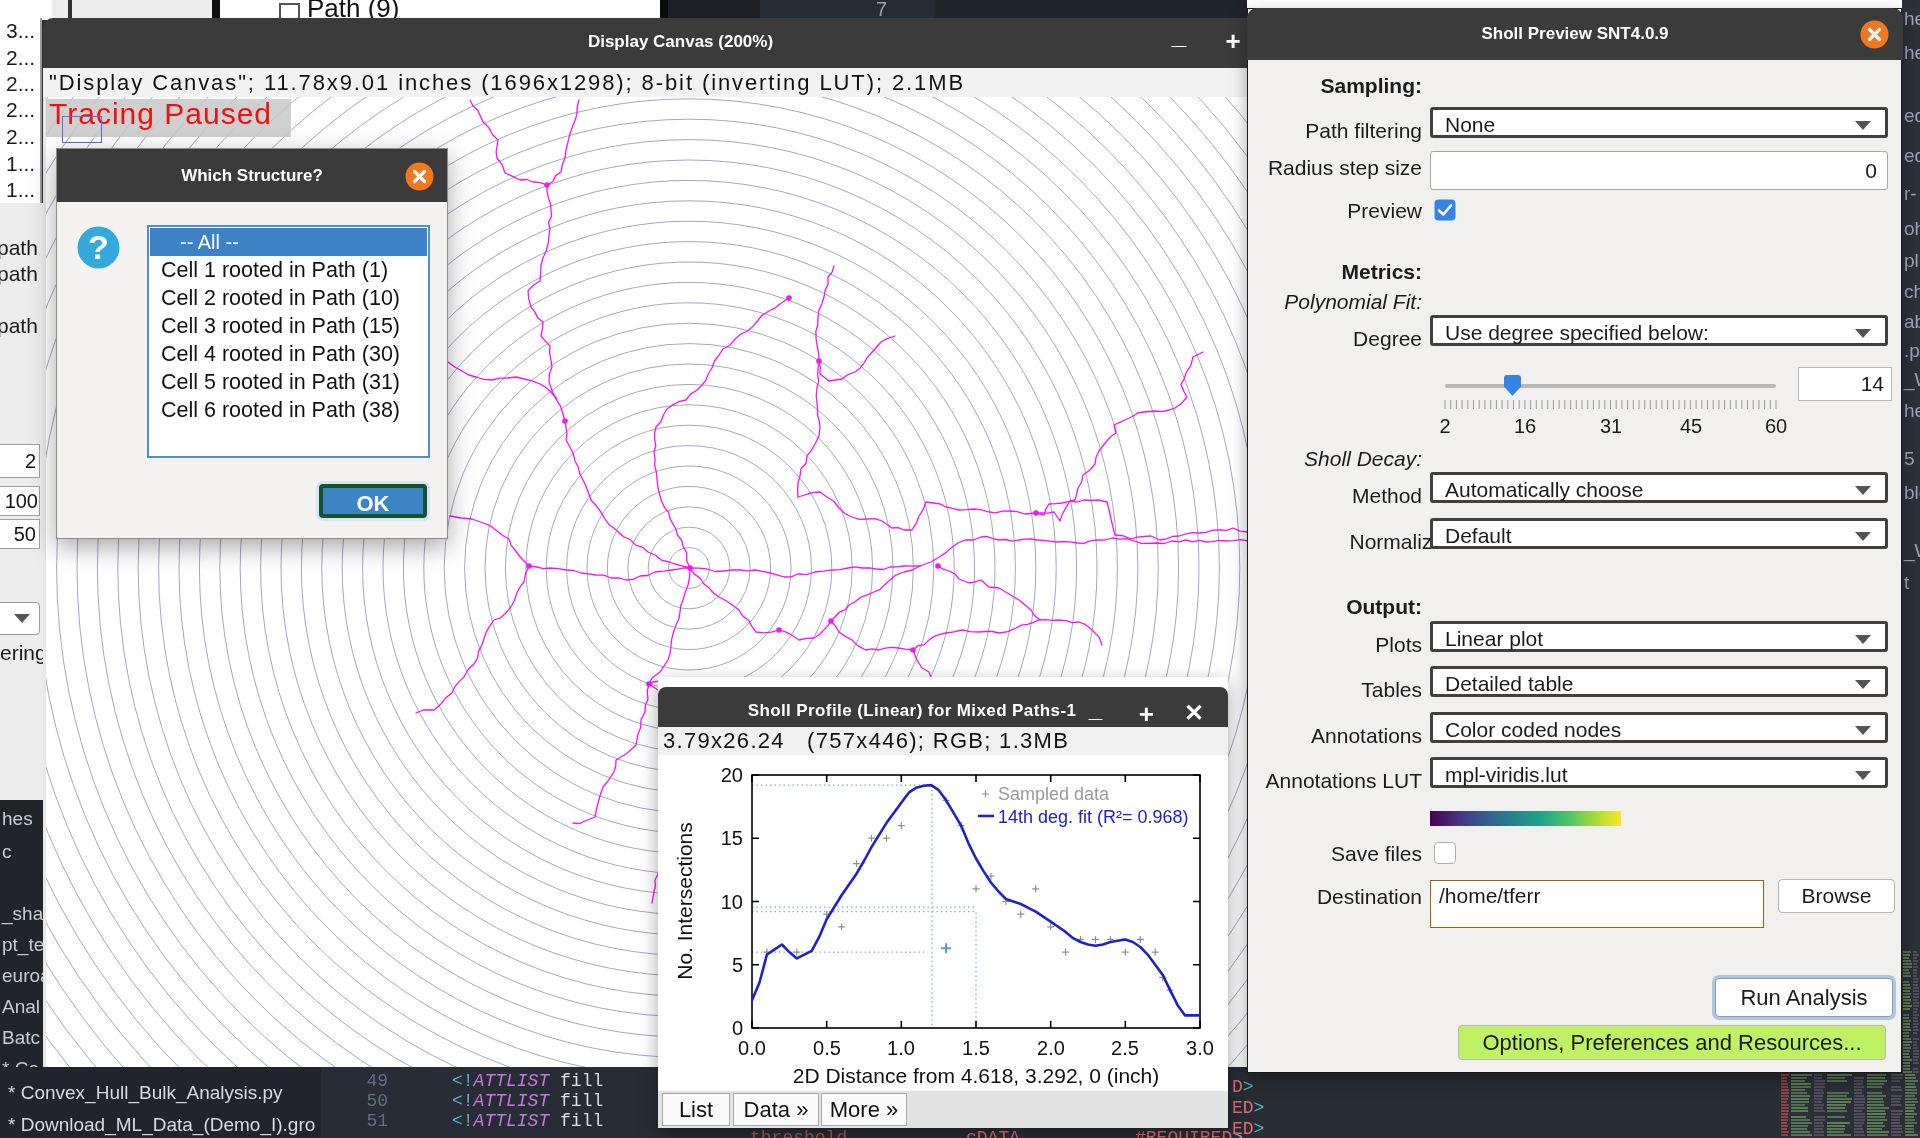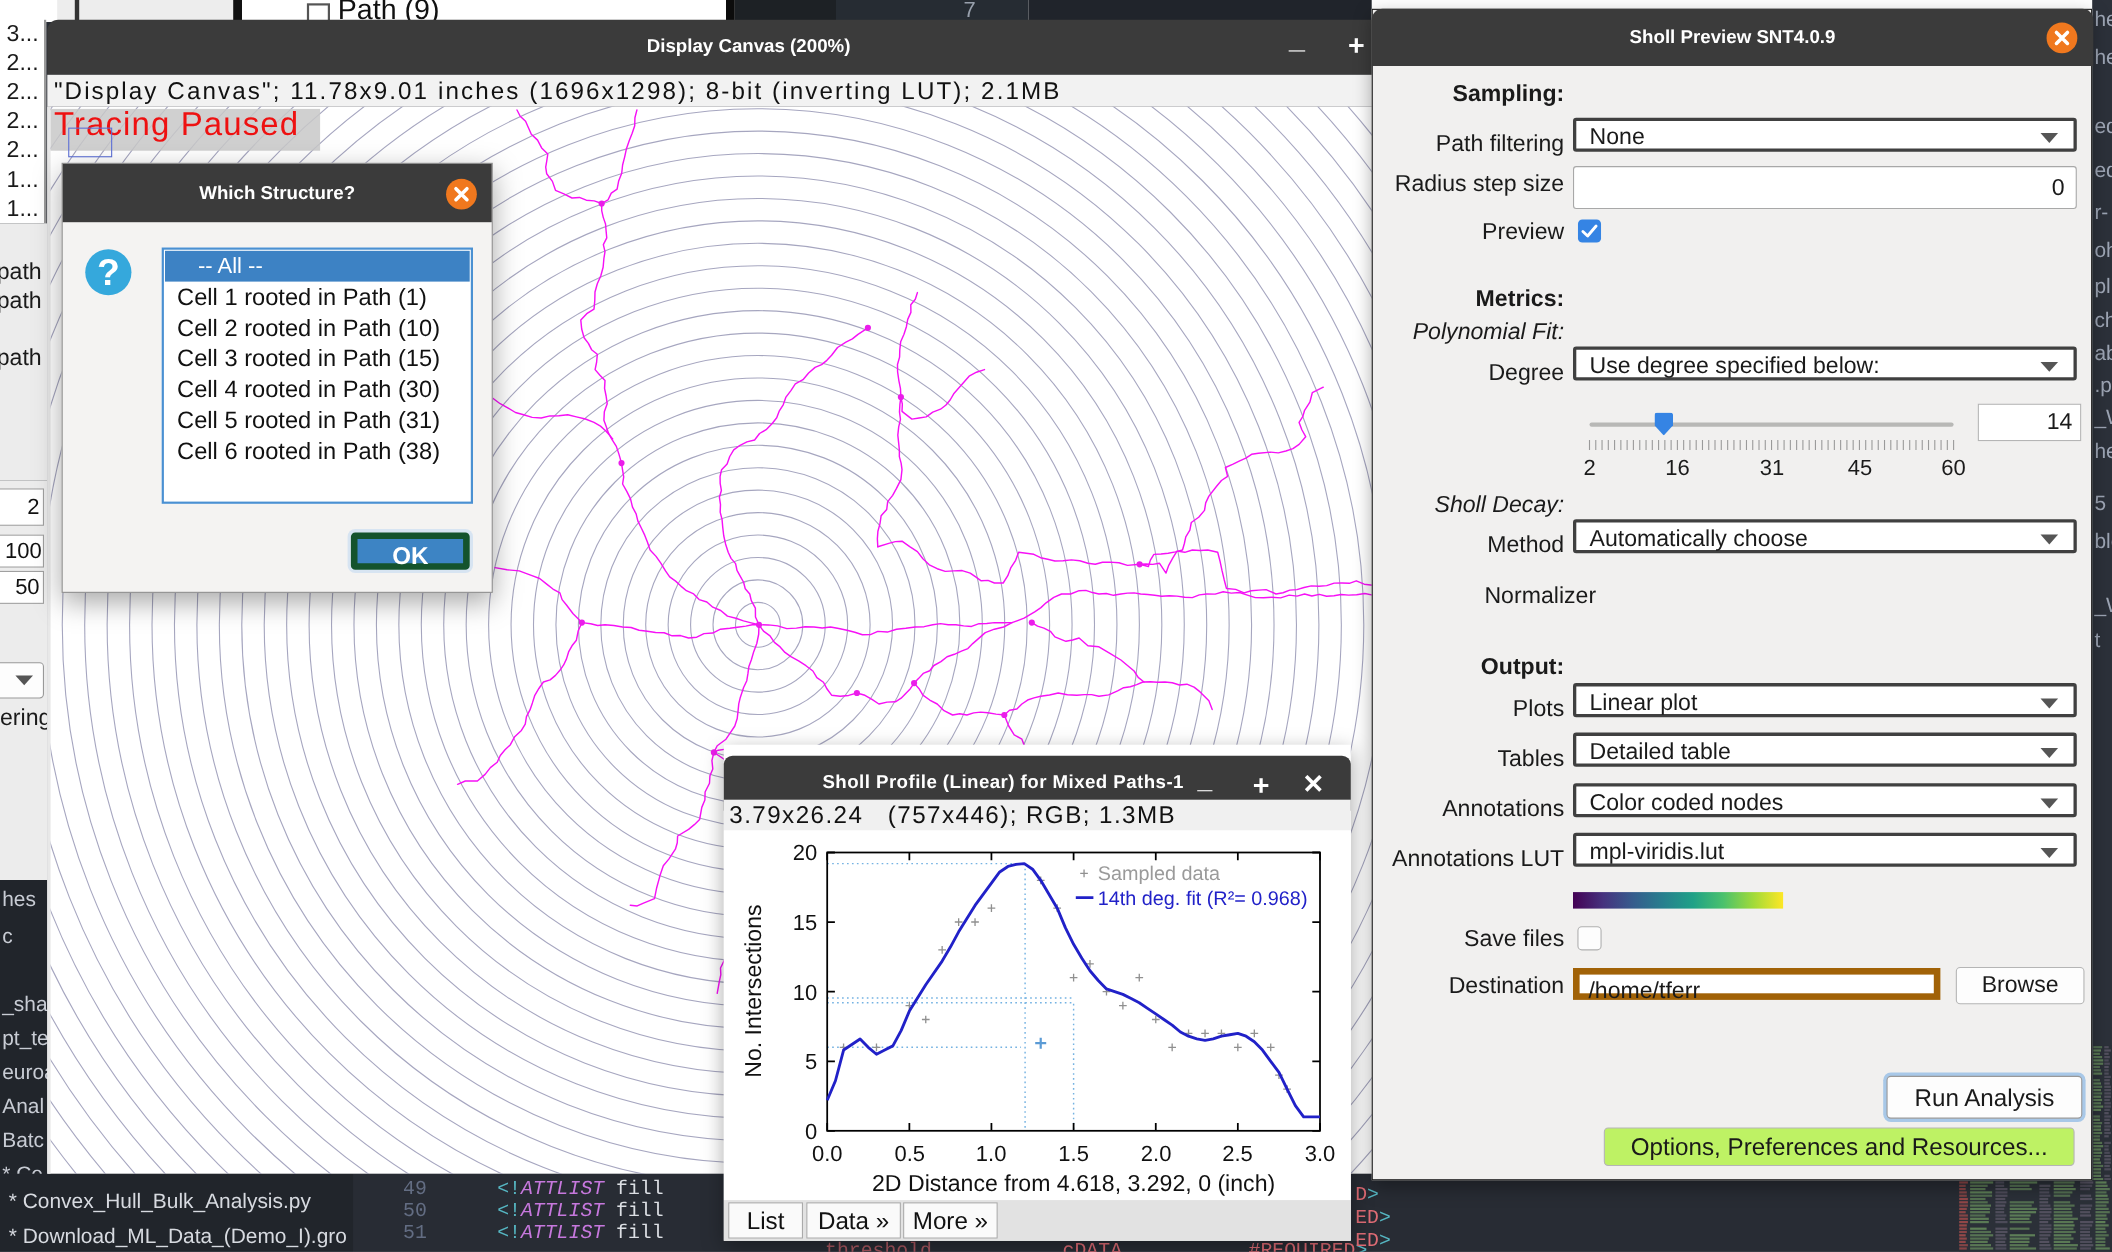--- a/index.html
+++ b/index.html
@@ -454,21 +454,21 @@
   </svg>
   <div style="position:absolute;left:90px;top:76px;width:283px;height:233px;background:#fff;border:2px solid #4a90d2;">
     <div style="position:absolute;left:1px;top:1px;width:277px;height:28px;background:#3d82c4;color:#fff;font-size:20px;line-height:28px;padding-left:30px;">-- All --</div>
     <div style="position:absolute;left:12px;top:31px;font-size:21.5px;color:#111;white-space:nowrap;">Cell 1 rooted in Path (1)</div>
 <div style="position:absolute;left:12px;top:59px;font-size:21.5px;color:#111;white-space:nowrap;">Cell 2 rooted in Path (10)</div>
 <div style="position:absolute;left:12px;top:87px;font-size:21.5px;color:#111;white-space:nowrap;">Cell 3 rooted in Path (15)</div>
 <div style="position:absolute;left:12px;top:115px;font-size:21.5px;color:#111;white-space:nowrap;">Cell 4 rooted in Path (30)</div>
 <div style="position:absolute;left:12px;top:143px;font-size:21.5px;color:#111;white-space:nowrap;">Cell 5 rooted in Path (31)</div>
 <div style="position:absolute;left:12px;top:171px;font-size:21.5px;color:#111;white-space:nowrap;">Cell 6 rooted in Path (38)</div>
   </div>
-  <div style="position:absolute;left:262px;top:335px;width:108px;height:34px;background:#3d84c4;border:6px solid #14532d;border-radius:4px;box-shadow:0 0 0 3px #d7e4f2;color:#fff;font-weight:bold;font-size:22px;text-align:center;line-height:31px;">OK</div>
+  <div style="position:absolute;left:262px;top:335px;width:108px;height:34px;background:#3d84c4;border:4px solid #14532d;border-radius:4px;box-shadow:0 0 0 3px #d7e4f2;color:#fff;font-weight:bold;font-size:22px;text-align:center;line-height:31px;">OK</div>
 </div>
 
 <div class="abs" style="left:658px;top:677px;width:570px;height:451px;background:#fff;box-shadow:0 6px 18px rgba(0,0,0,0.35);">
   <div class="tbar" style="position:absolute;left:0;top:0;width:100%;height:50px;border-radius:8px 8px 0 0;margin-top:10px;">
     <div class="ttl" style="top:14px;right:62px;letter-spacing:0.4px;">Sholl Profile (Linear) for Mixed Paths-1</div>
     <div style="position:absolute;right:126px;top:8px;font-size:24px;">_</div>
     <div style="position:absolute;right:74px;top:12px;font-size:26px;">+</div>
     <div style="position:absolute;right:24px;top:12px;font-size:24px;">✕</div>
   </div>
   <div style="position:absolute;left:0;top:50px;width:100%;height:28px;background:#f0f0f0;">
@@ -605,31 +605,32 @@
 <div class="abs" style="left:177px;top:406px;width:40px;text-align:center;font-size:20px;color:#1a1a1a;">2</div>
 <div class="abs" style="left:257px;top:406px;width:40px;text-align:center;font-size:20px;color:#1a1a1a;">16</div>
 <div class="abs" style="left:343px;top:406px;width:40px;text-align:center;font-size:20px;color:#1a1a1a;">31</div>
 <div class="abs" style="left:423px;top:406px;width:40px;text-align:center;font-size:20px;color:#1a1a1a;">45</div>
 <div class="abs" style="left:508px;top:406px;width:40px;text-align:center;font-size:20px;color:#1a1a1a;">60</div>
 <div class="abs" style="left:550px;top:358px;width:94px;height:34px;background:#fff;border:1px solid #b5b5b5;font-size:21px;color:#1a1a1a;line-height:32px;text-align:right;padding-right:7px;">14</div>
 <div class="lbl" style="left:0;top:438px;width:174px;"><i>Sholl Decay:</i></div>
 <div class="lbl" style="left:0;top:475px;width:174px;">Method</div>
 <div class="combo" style="left:182px;top:463px;width:458px;height:31px;">Automatically choose<span class="arr"></span></div>
 <div class="lbl" style="left:0;top:521px;width:174px;margin-left:29px;">Normalizer</div>
+<div class="combo" style="left:182px;top:509px;width:458px;height:31px;">Default<span class="arr"></span></div>
 <div class="lbl" style="left:0;top:586px;width:174px;"><b>Output:</b></div>
 <div class="lbl" style="left:0;top:624px;width:174px;">Plots</div>
 <div class="combo" style="left:182px;top:612px;width:458px;height:31px;">Linear plot<span class="arr"></span></div>
 <div class="lbl" style="left:0;top:669px;width:174px;">Tables</div>
 <div class="combo" style="left:182px;top:657px;width:458px;height:31px;">Detailed table<span class="arr"></span></div>
 <div class="lbl" style="left:0;top:715px;width:174px;">Annotations</div>
 <div class="combo" style="left:182px;top:703px;width:458px;height:31px;">Color coded nodes<span class="arr"></span></div>
 <div class="lbl" style="left:0;top:760px;width:174px;">Annotations LUT</div>
 <div class="combo" style="left:182px;top:748px;width:458px;height:31px;">mpl-viridis.lut<span class="arr"></span></div>
 <div class="abs" style="left:182px;top:802px;width:191px;height:15px;background:linear-gradient(to right,#440154,#46327e,#365c8d,#277f8e,#1fa187,#4ac16d,#a0da39,#fde725);"></div>
 <div class="lbl" style="left:0;top:833px;width:174px;">Save files</div>
 <div class="abs" style="left:186px;top:833px;width:22px;height:22px;background:#fdfdfd;border:1px solid #b0b0b0;border-radius:4px;"></div>
 <div class="lbl" style="left:0;top:876px;width:174px;">Destination</div>
-<div class="abs" style="left:182px;top:871px;width:334px;height:29px;background:#fff;border:6px solid #a16207;font-size:21px;color:#1a1a1a;line-height:30px;padding-left:8px;">/home/tferr</div>
+<div class="abs" style="left:182px;top:871px;width:334px;height:48px;background:#fff;border:1px solid #a16207;font-size:21px;color:#1a1a1a;line-height:30px;padding-left:8px;">/home/tferr</div>
 <div class="abs" style="left:530px;top:870px;width:117px;height:34px;background:#fdfdfd;border:1px solid #b5b5b5;border-radius:4px;font-size:21px;color:#1a1a1a;line-height:32px;text-align:center;">Browse</div>
 <div class="abs" style="left:467px;top:969px;width:178px;height:39px;background:#fdfdfd;border:1px solid #999;border-radius:4px;box-shadow:0 0 0 3px #a8c8e8;font-size:22px;color:#1a1a1a;line-height:37px;text-align:center;">Run Analysis</div>
 <div class="abs" style="left:210px;top:1016px;width:428px;height:35px;background:#bef264;border:1px solid #b5b5b5;border-radius:4px;font-size:22px;color:#1a1a1a;line-height:33px;text-align:center;">Options, Preferences and Resources...</div>
 </div>
 </div>
 
 </body></html>

